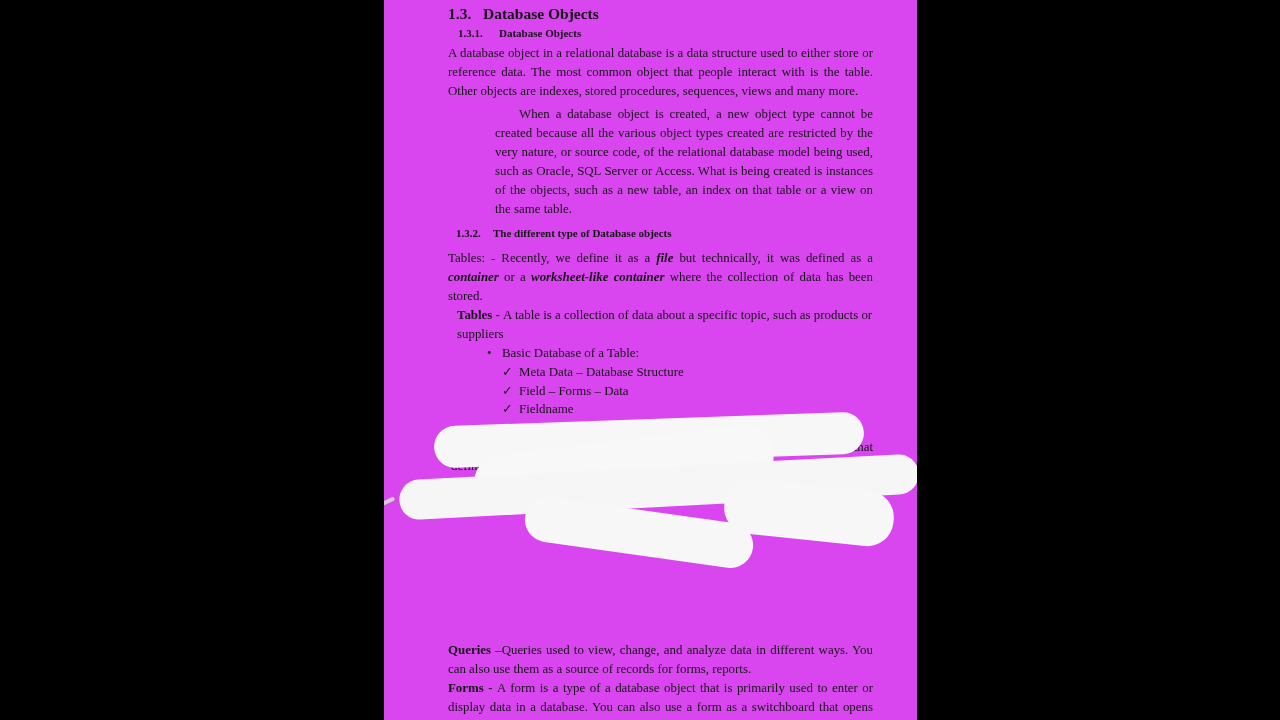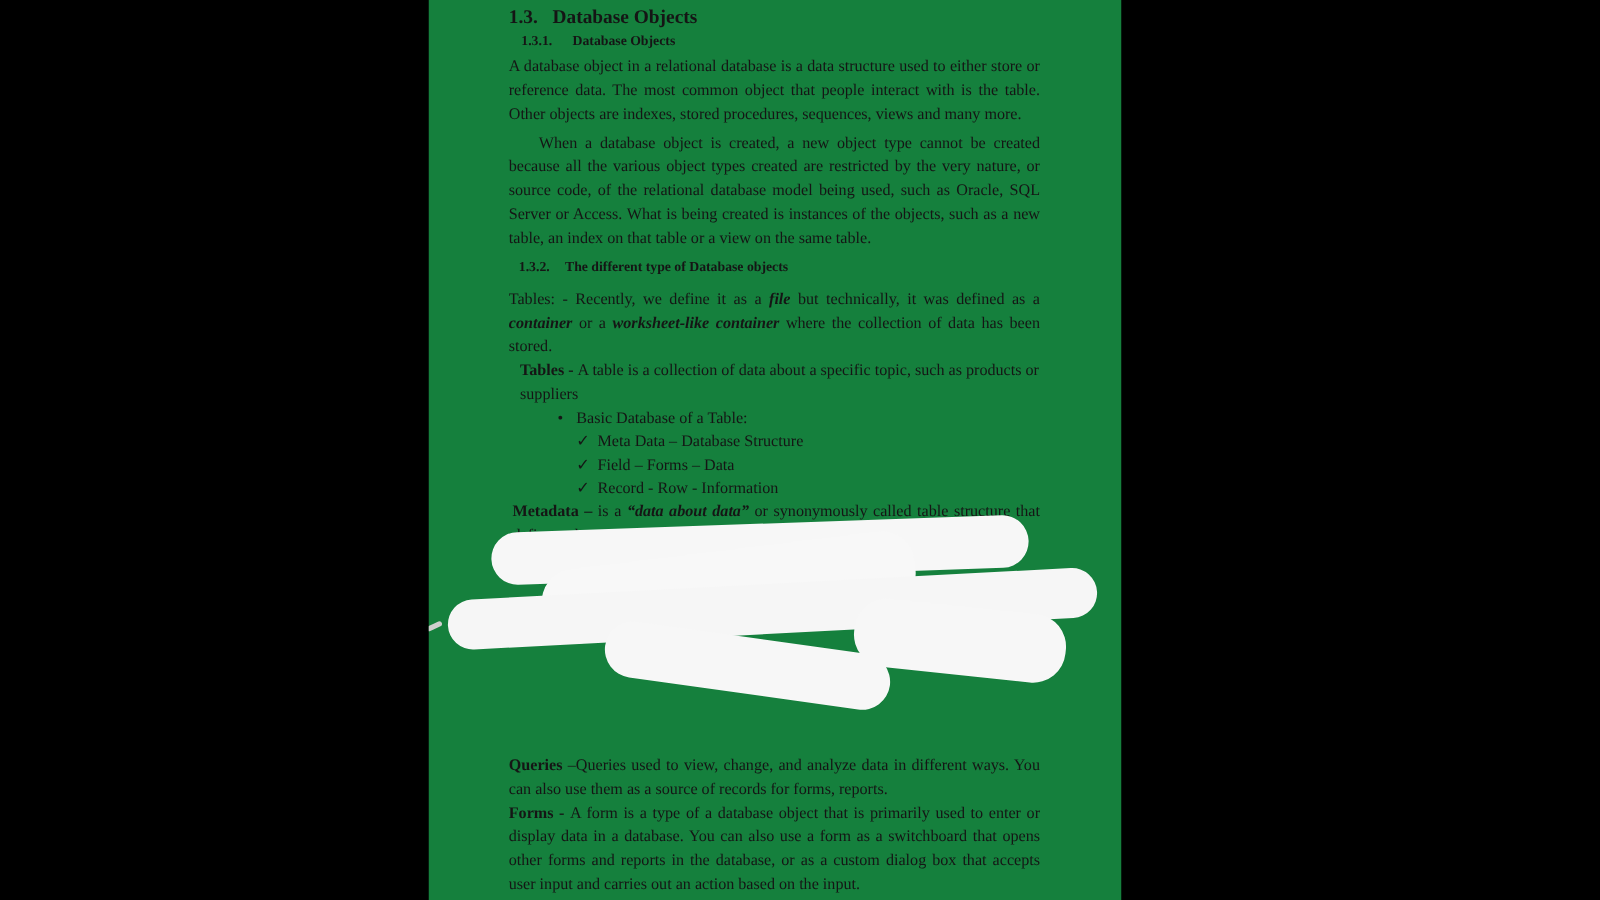--- a/index.html
+++ b/index.html
@@ -9,23 +9,23 @@
     overflow: hidden;
     position: relative;
     font-family: "Liberation Serif", serif;
   }
   .bar {
     position: absolute; top: 0; height: 720px; background: #000000;
   }
   .bar.left  { left: 0; width: 363px; }
   .bar.right { left: 917px; width: 363px; }
   .page {
-    position: absolute; left: 343px; top: 0;
+    position: absolute; left: 384px; top: 0;
     width: 554px; height: 720px;
-    background: #15803d;
+    background: #d946ef;
   }
   .content {
     position: absolute; left: 64px; top: 0; width: 425px;
     font-size: 12.9px; line-height: 19px;
     color: #151515;
     text-align: justify;
   }
   .h1 {
     margin-top: 4px; line-height: 20px;
     font-size: 15.5px; font-weight: bold;
@@ -35,21 +35,21 @@
   .h2 {
     line-height: 19px; font-size: 11px; font-weight: bold;
     text-align: left; white-space: nowrap;
   }
   .h2.sub1 { margin-top: 0; padding-left: 10px; }
   .h2.sub1 .num { display: inline-block; width: 41px; }
   .h2.sub2 { margin-top: 5px; padding-left: 8px; }
   .h2.sub2 .num { display: inline-block; width: 37px; }
   p { margin: 0; }
   .mt1 { margin-top: 1px; }
-  .mt4 { margin-top: 4px; }
+  .mt4 { margin-top: 4px; margin-left: 47px; }
   .mt6 { margin-top: 6px; }
   .indent { text-indent: 24px; }
   .b  { font-weight: bold; }
   .bi { font-weight: bold; font-style: italic; }
   .lead-indent   { padding-left: 9px; text-align: left; }
   .meta-indent   { padding-left: 3px; }
   .bullet-row {
     padding-left: 39px; text-align: left; line-height: 19px;
   }
   .bullet-row .marker { display: inline-block; width: 15px; }
@@ -92,20 +92,21 @@
     <div class="h2 sub2"><span class="num">1.3.2.</span><span>The different type of Database objects</span></div>
 
     <p class="mt6"><span>Tables: - Recently, we define it as a </span><span class="bi">file</span><span> but technically, it was defined as a </span><span class="bi">container</span><span> or a </span><span class="bi">worksheet-like container</span><span> where the collection of data has been stored.</span></p>
 
     <p class="lead-indent"><span class="b">Tables - </span><span>A table is a collection of data about a specific topic, such as products or suppliers</span></p>
 
     <div class="bullet-row"><span class="marker">•</span><span>Basic Database of a Table:</span></div>
 
     <div class="check-row"><span class="check-mark">✓</span><span>Meta Data – Database Structure</span></div>
     <div class="check-row"><span class="check-mark">✓</span><span>Field – Forms – Data</span></div>
+    <div class="check-row"><span class="check-mark">✓</span><span>Fieldname</span></div>
     <div class="check-row"><span class="check-mark">✓</span><span>Record - Row - Information</span></div>
 
     <p class="meta-indent"><span class="b">Metadata – </span><span>is a </span><span class="bi">“data about data”</span><span> or synonymously called table structure that defines what type of data your data is?</span></p>
 
     <div class="ghost-spacer"></div>
 
     <p><span class="b">Queries </span><span>–Queries used to view, change, and analyze data in different ways. You can also use them as a source of records for forms, reports.</span></p>
 
     <p><span class="b">Forms - </span><span>A form is a type of a database object that is primarily used to enter or display data in a database. You can also use a form as a switchboard that opens other forms and reports in the database, or as a custom dialog box that accepts user input and carries out an action based on the input.</span></p>
 

